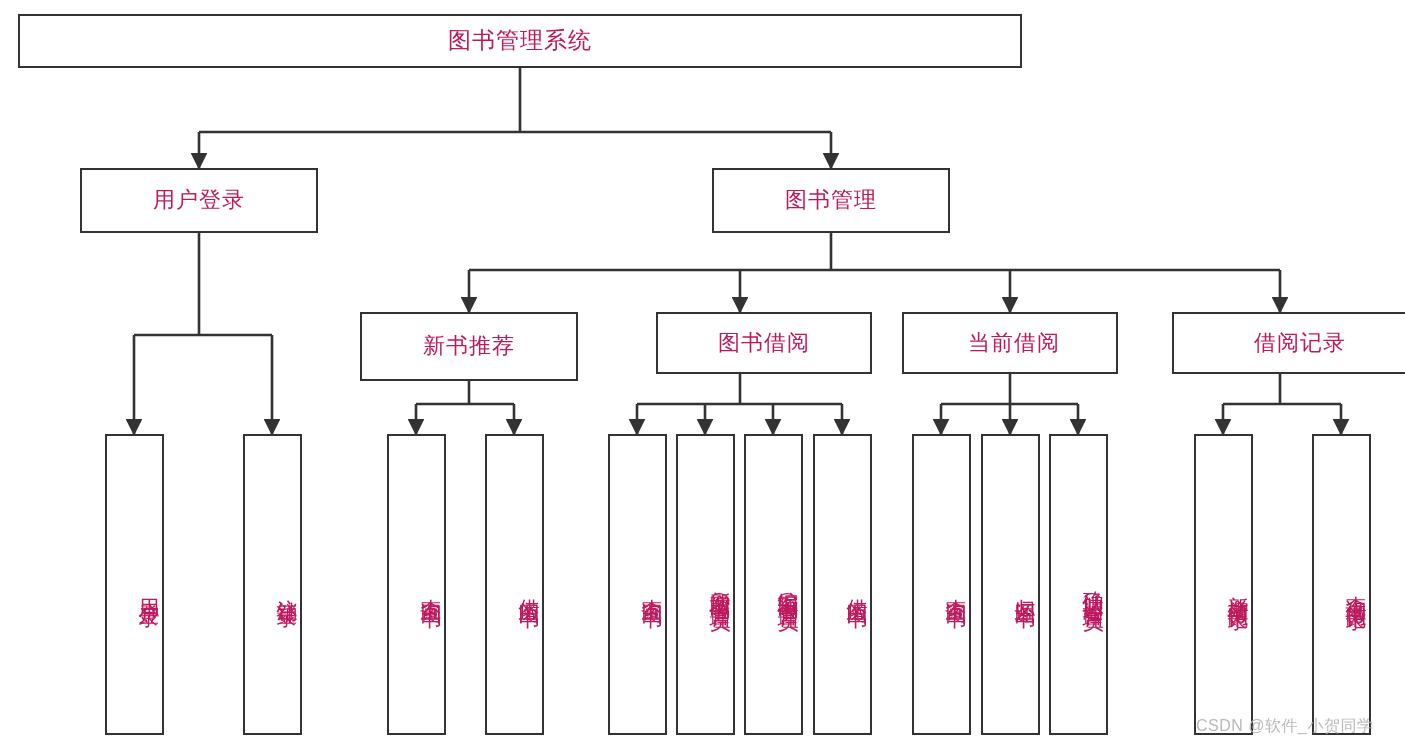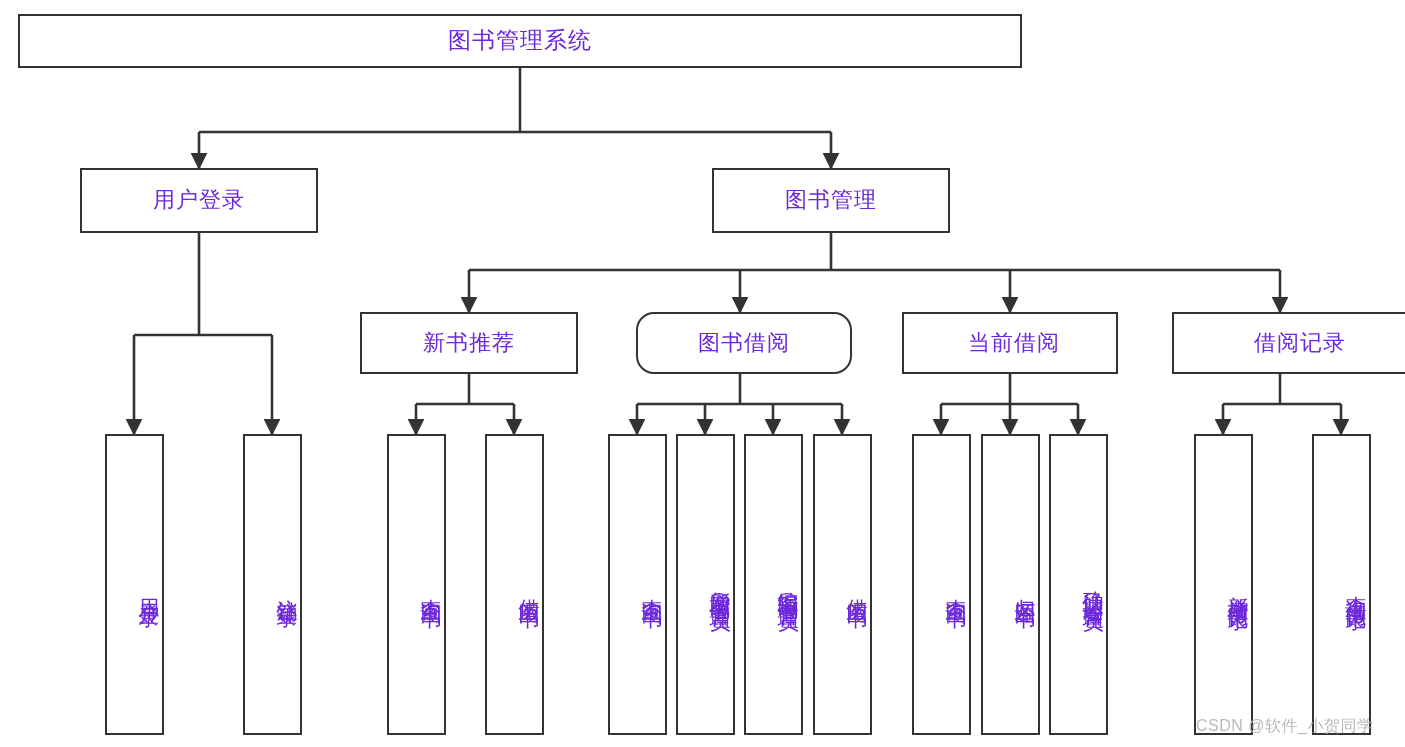--- a/index.html
+++ b/index.html
@@ -28,21 +28,21 @@
     pointer-events: none;
   }
   .node {
     position: absolute;
     box-sizing: border-box;
     background: #ffffff;
     border: 2px solid #333333;
     display: flex;
     align-items: center;
     justify-content: center;
-    color: #6d28d9;
+    color: #be185d;
   }
   .node.horizontal {
     font-size: 22px;
     letter-spacing: 1px;
     line-height: 1.2;
     white-space: nowrap;
   }
   .node.vertical {
     writing-mode: vertical-rl;
     text-orientation: upright;
@@ -119,22 +119,22 @@
       <path d="M 1223 404 L 1223 434" marker-end="url(#arrow)"></path>
       <path d="M 1341 404 L 1341 434" marker-end="url(#arrow)"></path>
     </g>
   </svg>
 
   <div class="node horizontal root" style="left:18px; top:14px; width:1004px; height:54px;">图书管理系统</div>
 
   <div class="node horizontal" style="left:80px; top:168px; width:238px; height:65px;">用户登录</div>
   <div class="node horizontal" style="left:712px; top:168px; width:238px; height:65px;">图书管理</div>
 
-  <div class="node horizontal" style="left:360px; top:312px; width:218px; height:62px;">新书推荐</div>
-  <div class="node horizontal" style="left:636px; top:312px; width:216px; height:62px;border-radius:18px;">图书借阅</div>
+  <div class="node horizontal" style="left:360px; top:312px; width:218px; height:69px;">新书推荐</div>
+  <div class="node horizontal" style="left:656px; top:312px; width:216px; height:62px;">图书借阅</div>
   <div class="node horizontal" style="left:902px; top:312px; width:216px; height:62px;padding-left:8px;">当前借阅</div>
   <div class="node horizontal" style="left:1172px; top:312px; width:256px; height:62px;">借阅记录</div>
 
   <div class="node vertical" style="left:105px; top:434px; width:59px; height:301px;">用户登录</div>
   <div class="node vertical" style="left:243px; top:434px; width:59px; height:301px;">注销登录</div>
 
   <div class="node vertical" style="left:387px; top:434px; width:59px; height:301px;">查询图书</div>
   <div class="node vertical" style="left:485px; top:434px; width:59px; height:301px;">借阅图书</div>
 
   <div class="node vertical" style="left:608px; top:434px; width:59px; height:301px;">查询图书</div>

